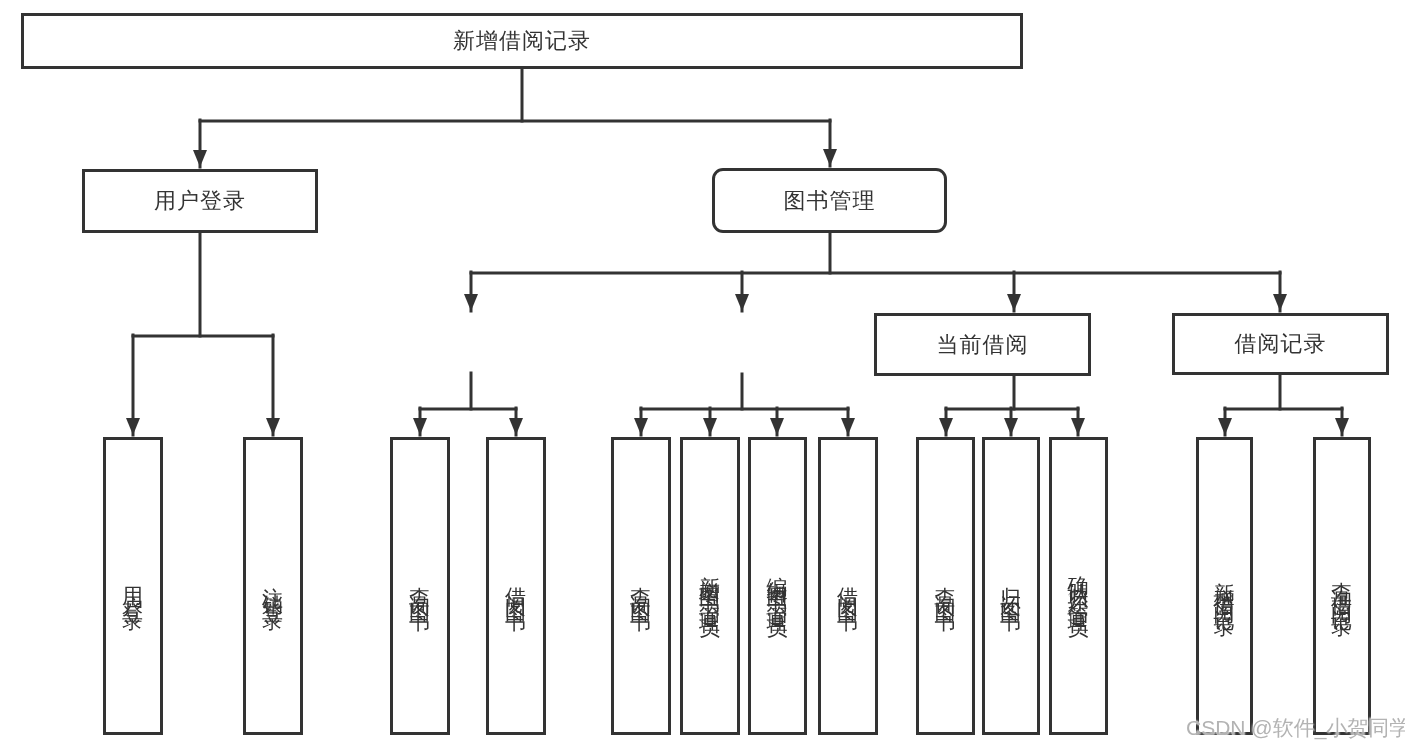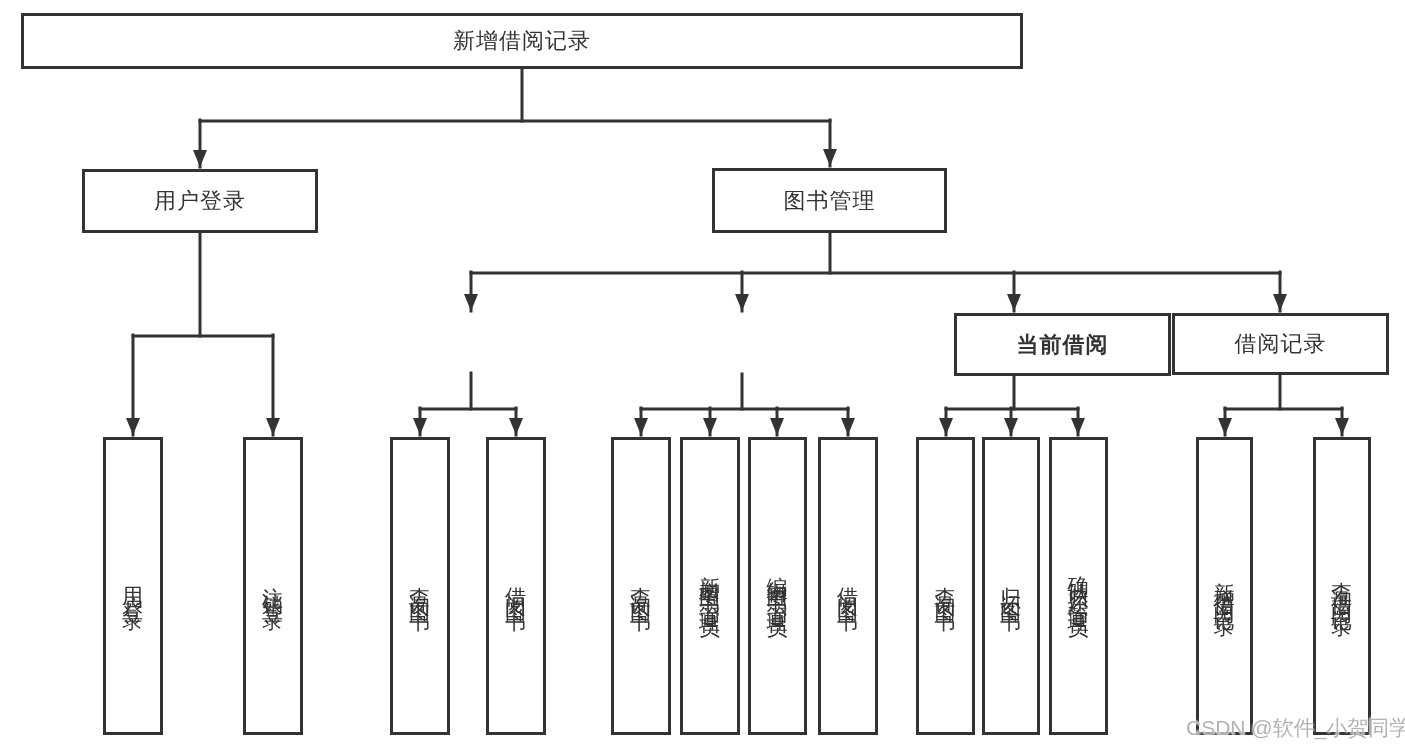--- a/index.html
+++ b/index.html
@@ -104,25 +104,25 @@
     </g>
   </svg>
 
   <div class="node" style="left:21px; top:13px; width:1002px; height:56px;">
     <span class="h-label">新增借阅记录</span>
   </div>
 
   <div class="node" style="left:82px; top:169px; width:236px; height:64px;">
     <span class="h-label">用户登录</span>
   </div>
-  <div class="node" style="left:712px; top:168px; width:235px; height:65px;">
+  <div class="node" style="left:712px; top:168px; width:235px; height:65px;border-radius:11px;">
     <span class="h-label">图书管理</span>
   </div>
 
-  <div class="node" style="left:954px; top:313px; width:217px; height:63px;font-weight:bold;">
+  <div class="node" style="left:874px; top:313px; width:217px; height:63px;">
     <span class="h-label">当前借阅</span>
   </div>
   <div class="node" style="left:1172px; top:313px; width:217px; height:62px;">
     <span class="h-label">借阅记录</span>
   </div>
 
   <div class="node" style="left:103px; top:437px; width:60px; height:298px;">
     <span class="v-label">用户登录</span>
   </div>
   <div class="node" style="left:243px; top:437px; width:60px; height:298px;">

